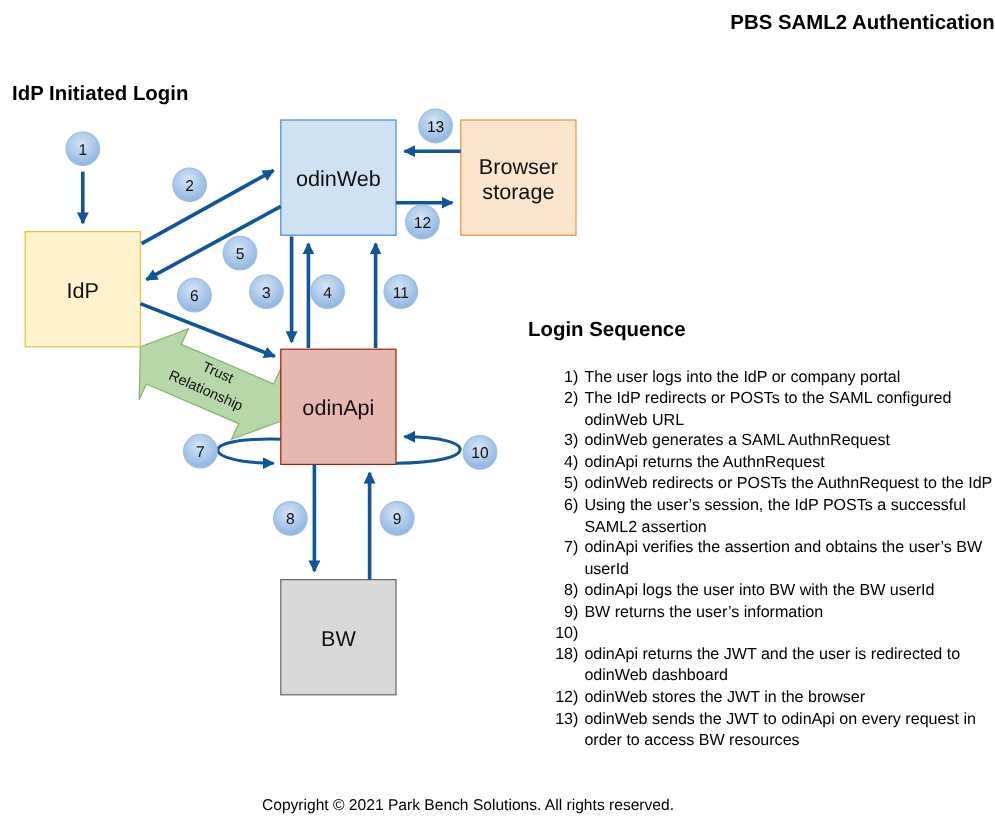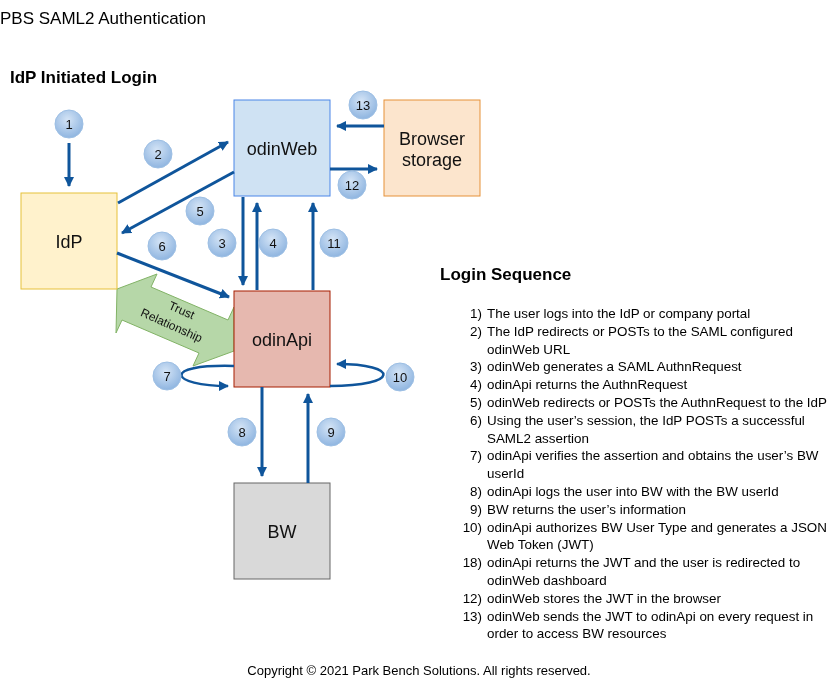--- a/index.html
+++ b/index.html
@@ -1,33 +1,33 @@
 <!DOCTYPE html>
 <html><head>
   <meta charset="utf-8">
   <style>
     html, body { margin: 0; padding: 0; background: #ffffff; }
     body { width: 829px; height: 695px; position: relative; overflow: hidden;
            font-family: "Liberation Sans", sans-serif; color: #000; }
-    .title { position: absolute; left: 0; width: 829px; top: 9px; text-align: left;
-             font-weight: normal; font-size: 17px; }
+    .title { position: absolute; left: 0; width: 829px; top: 9px; text-align: right;
+             font-weight: bold; font-size: 17px; }
     .subtitle { position: absolute; left: 10px; top: 68px; font-weight: bold; font-size: 17px; text-align: right; }
     svg.diagram { position: absolute; left: 0; top: 0; }
     .node-label { font-family: "Liberation Sans", sans-serif; font-size: 18px; fill: #111; }
     .badge-text { font-family: "Liberation Sans", sans-serif; font-size: 13px; fill: #111; }
     .trust-text { font-family: "Liberation Sans", sans-serif; font-size: 12px; fill: #111; }
     .seq-title { position: absolute; left: 440px; width: 380px; top: 265px; text-align: left;
                  font-weight: bold; font-size: 17px; }
     .seq-list { position: absolute; left: 448px; top: 305px; width: 380px; font-size: 13.4px;
                 line-height: 17.8px; margin: 0; padding: 0; list-style: none; }
     .seq-item { display: flex; }
     .seq-num { width: 34px; text-align: right; padding-right: 5px; flex: none; }
     .seq-text { flex: 1; }
     .footer { position: absolute; left: 0; width: 780px; top: 663px; text-align: center;
-              font-size: 13px; padding-left: 29px; }
+              font-size: 13px; }
   </style>
 </head>
 <body>
 
 <div class="title">PBS SAML2 Authentication</div>
 <div class="subtitle">IdP Initiated Login</div>
 
 <svg class="diagram" width="829" height="695" viewBox="0 0 829 695" xmlns="http://www.w3.org/2000/svg">
   <defs>
     <marker id="ah" markerWidth="10" markerHeight="10" refX="9" refY="5" orient="auto" markerUnits="userSpaceOnUse">
@@ -172,21 +172,20 @@
   <li class="seq-item">
       <span class="seq-num">8)</span>
       <span class="seq-text">odinApi logs the user into BW with the BW userId</span>
     </li>
   <li class="seq-item">
       <span class="seq-num">9)</span>
       <span class="seq-text">BW returns the user’s information</span>
     </li>
   <li class="seq-item">
       <span class="seq-num">10)</span>
-      <span class="seq-text">odinApi authorizes BW User Type and generates a JSON Web Token (JWT)</span>
     </li>
   <li class="seq-item">
       <span class="seq-num">18)</span>
       <span class="seq-text">odinApi returns the JWT and the user is redirected to odinWeb dashboard</span>
     </li>
   <li class="seq-item">
       <span class="seq-num">12)</span>
       <span class="seq-text">odinWeb stores the JWT in the browser</span>
     </li>
   <li class="seq-item">

